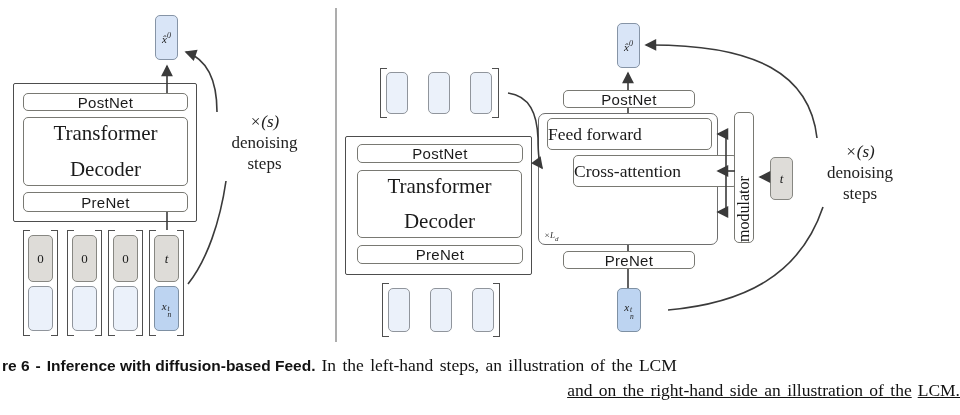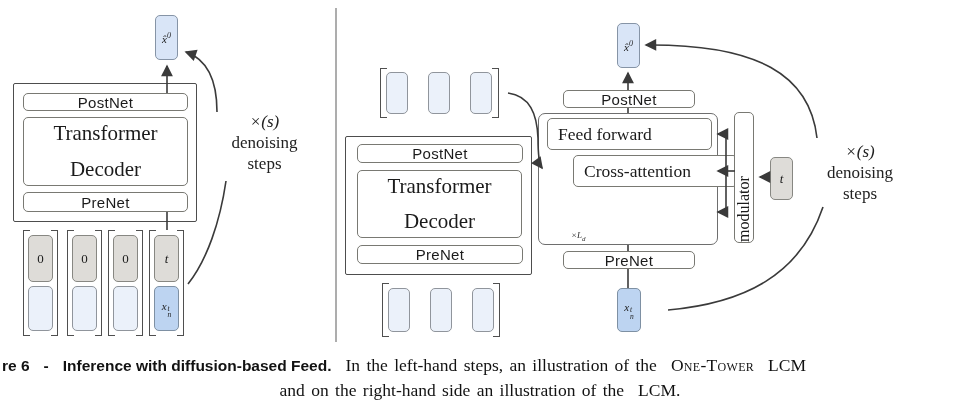--- a/index.html
+++ b/index.html
@@ -15,45 +15,45 @@
   .sans { font-family:"Liberation Sans","DejaVu Sans",sans-serif; letter-spacing:.3px; }
   .serif { font-family:"Liberation Serif","DejaVu Serif",serif;justify-content:space-between; }
 
   .fill-pale  { background:#ebf1fa; border-color:#90959c; }
   .fill-light { background:#d9e5f7; border-color:#8694a6; }
   .fill-mid   { background:#bdd4f1; border-color:#7e90a3; }
   .fill-gray  { background:#dedcd8; border-color:#878782; }
 
   .fs-net  { font-size:15px; }
   .fs-big  { font-size:21px; line-height:31px; }
-  .fs-attn { font-size:17.5px;padding-left:10px; }
+  .fs-attn { font-size:17.5px; }
   .fs-tiny { font-size:13px; }
 
   .vtext { writing-mode:vertical-rl; transform:rotate(180deg); font-size:16px; }
 
   .slot { position:absolute; }
   .bk { position:absolute; top:0; bottom:0; width:7px; }
   .bk.l { left:0; border-left:1.7px solid #4f4f4f; border-top:1.7px solid #4f4f4f; border-bottom:1.7px solid #4f4f4f; }
   .bk.r { right:0; border-right:1.7px solid #4f4f4f; border-top:1.7px solid #4f4f4f; border-bottom:1.7px solid #4f4f4f; }
 
   .math { font-style:italic; }
   .stack { display:inline-flex; flex-direction:column; align-items:flex-start; line-height:.85;
            font-size:7.5px; margin-left:1px; transform:translateY(.5px); font-style:italic; }
   sup.s0 { font-size:8px; }
   .star { font-size:11px; font-style:normal; }
 
   .loop-label { position:absolute; text-align:center; font-size:17px; line-height:21px; color:#222; }
   .loop-label .t { font-style:italic; }
 
-  .xld { position:absolute; font-size:9px; font-style:italic; color:#333; line-height:1;margin-left:27px; }
+  .xld { position:absolute; font-size:9px; font-style:italic; color:#333; line-height:1; }
   .xld sub { font-size:7px; }
 
   .lines { position:absolute; left:0; top:0; pointer-events:none; }
 
-  .caption { position:absolute; display:flex; align-items:baseline; gap:14px; white-space:nowrap; color:#121212; }
+  .caption { position:absolute; display:flex; align-items:baseline; gap:6px; white-space:nowrap; color:#121212; }
   .cb { font-family:"Liberation Sans","DejaVu Sans",sans-serif; font-weight:bold; font-size:15.5px; }
   .cs { font-size:17.5px; word-spacing:2px; }
   .sc { font-variant:small-caps; letter-spacing:.3px; }
 </style>
 </head>
 <body>
 
 <div class="stage">
 
   <div class="outerbox" style="left:13px; top:83px; width:184px; height:139px;"></div>
@@ -240,21 +240,20 @@
       <path d="M817 138 C 810 75 758 44 646 45" marker-end="url(#ah)"></path>
       <path d="M668 310 C 745 303 800 275 823 207"></path>
     </g>
   </svg>
 
   <div class="caption" style="left:2px; top:355px;">
     <span class="cb">re 6</span>
     <span class="cb">-</span>
     <span class="cb">Inference with diffusion-based Feed.</span>
     <span class="cs">In the left-hand steps, an illustration of the</span>
-    <span class="cs sc">One-Tower</span>
     <span class="cs">LCM</span>
   </div>
-  <div class="caption" style="left:0; right:0; top:380px; justify-content:center;">
+  <div class="caption" style="left:0; right:0; top:380px; justify-content:flex-end;text-decoration:underline;">
     <span class="cs">and on the right-hand side an illustration of the</span>
     <span class="cs">LCM.</span>
   </div>
 
 </div>
 
 </body></html>

